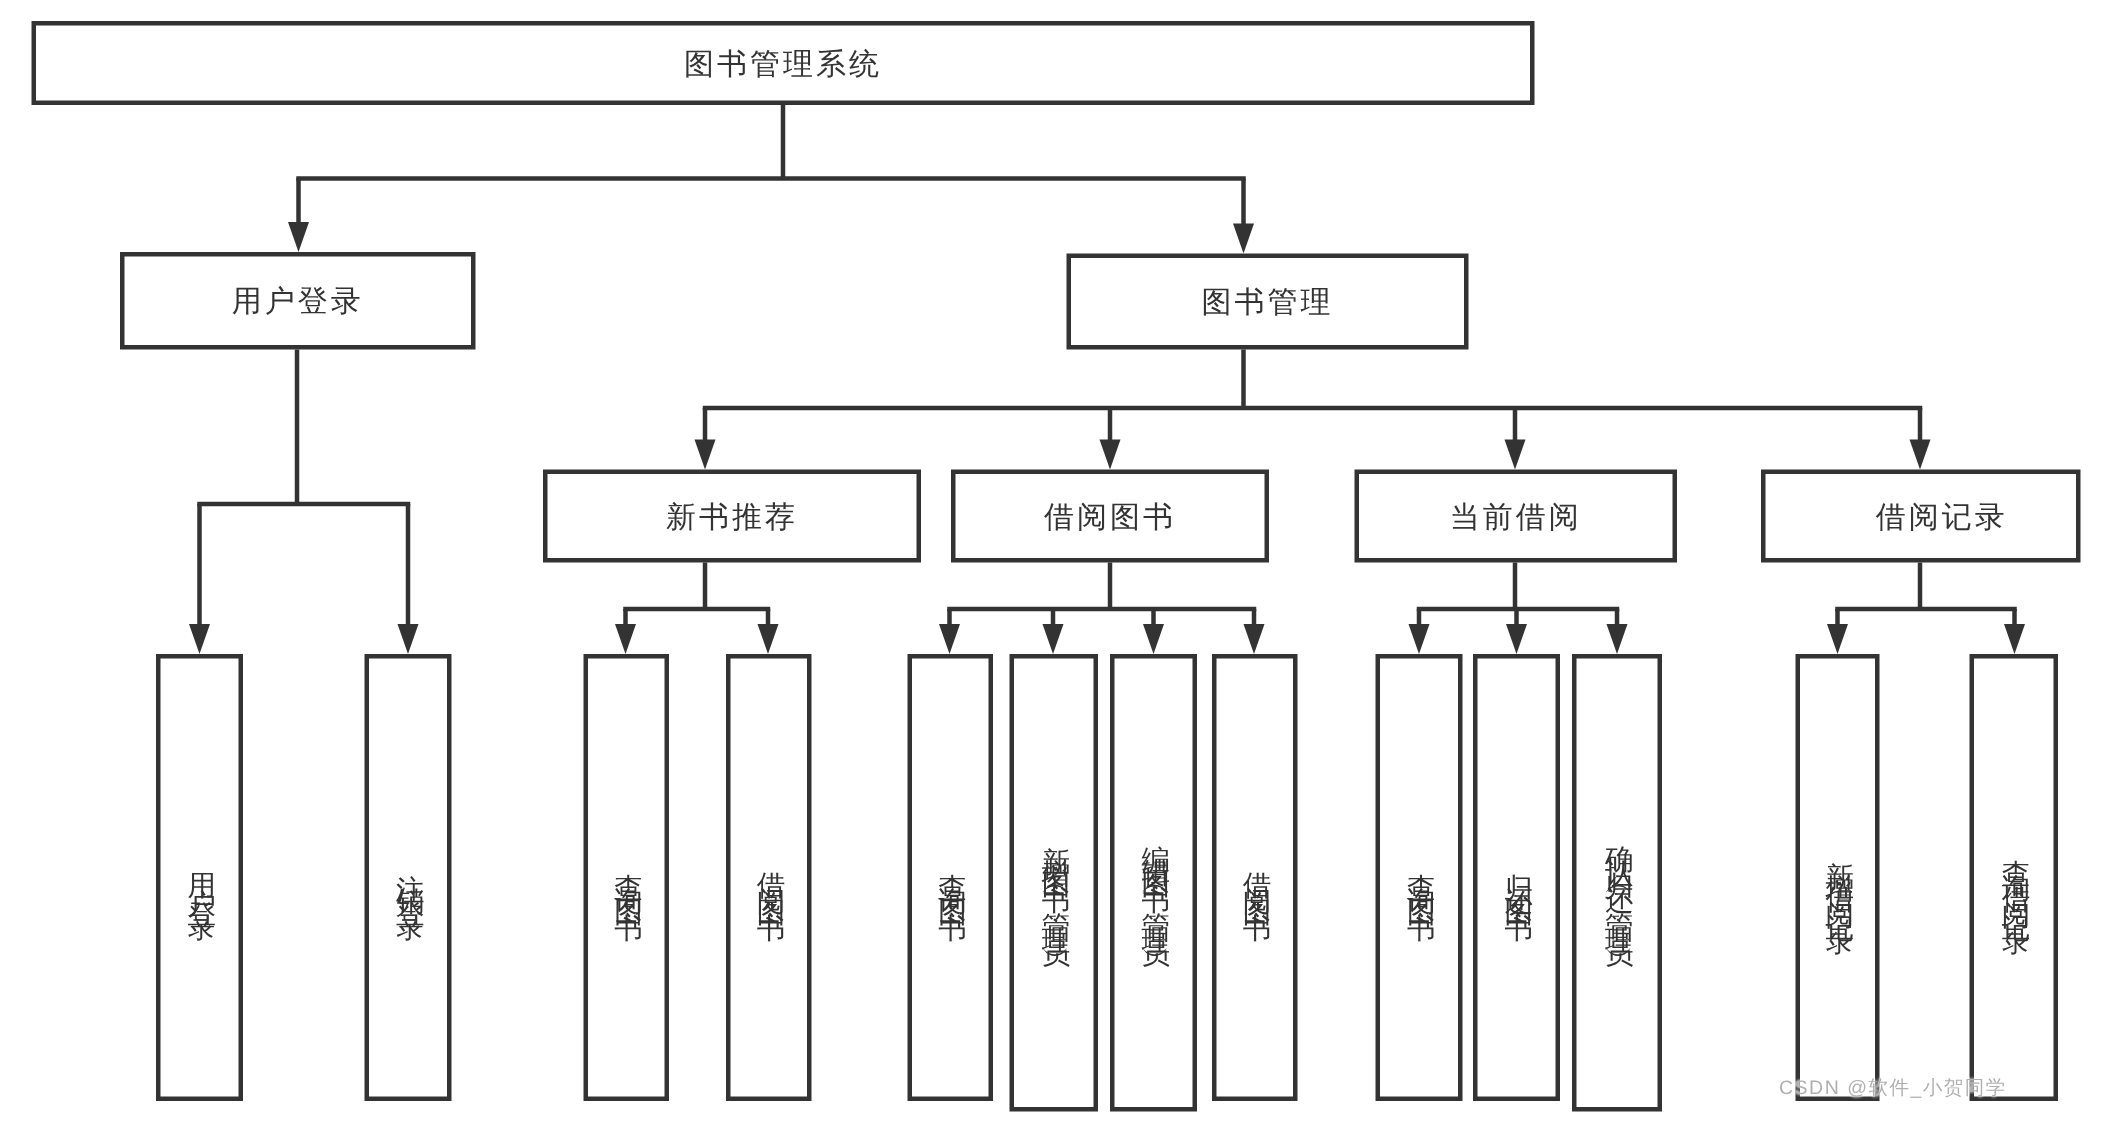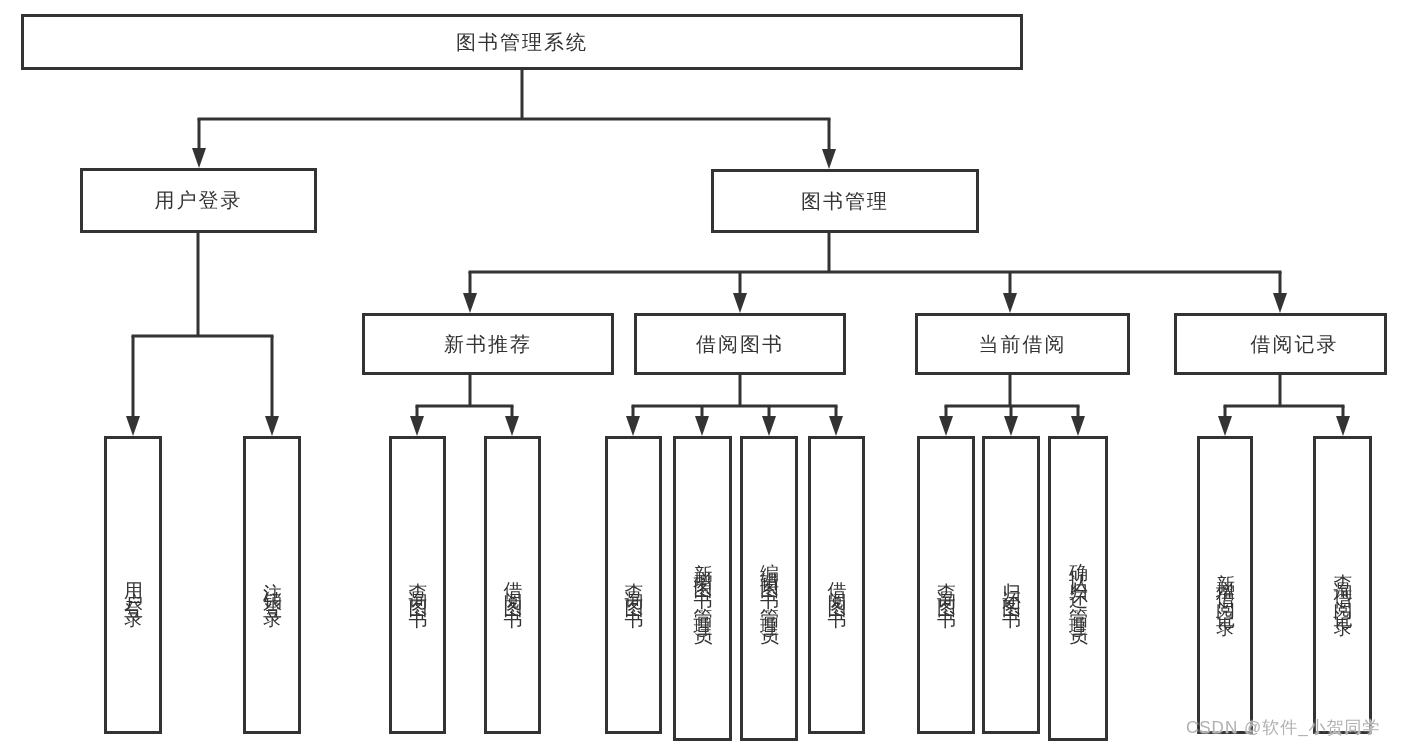--- a/index.html
+++ b/index.html
@@ -33,21 +33,21 @@
     text-orientation: mixed;
     font-size: 19px;
     letter-spacing: 9px;
     line-height: 1.1;
     white-space: nowrap;
   }
   .watermark {
     position: absolute;
     left: 1186px;
     top: 716px;
-    font-size: 17px;
+    font-size: 13px;
     letter-spacing: 1px;
     color: #b0b0b0;
     white-space: nowrap;
     z-index: 3;
     text-shadow: 0 0 2px #ffffff, 0 0 2px #ffffff;
   }
 </style>
 </head>
 <body>
 
@@ -138,21 +138,21 @@
   <div class="node" style="left:711px; top:169px; width:268px; height:64px;">
     <span class="hlabel">图书管理</span>
   </div>
 
   <div class="node" style="left:362px; top:313px; width:252px; height:62px;">
     <span class="hlabel">新书推荐</span>
   </div>
   <div class="node" style="left:634px; top:313px; width:212px; height:62px;">
     <span class="hlabel">借阅图书</span>
   </div>
-  <div class="node" style="left:903px; top:313px; width:215px; height:62px;margin-left:12px;">
+  <div class="node" style="left:903px; top:313px; width:215px; height:62px;">
     <span class="hlabel">当前借阅</span>
   </div>
   <div class="node" style="left:1174px; top:313px; width:213px; height:62px;padding-left:28px;">
     <span class="hlabel">借阅记录</span>
   </div>
 
   <div class="node" style="left:104px; top:436px; width:58px; height:298px;">
     <span class="vtext">用户登录</span>
   </div>
   <div class="node" style="left:243px; top:436px; width:58px; height:298px;">

